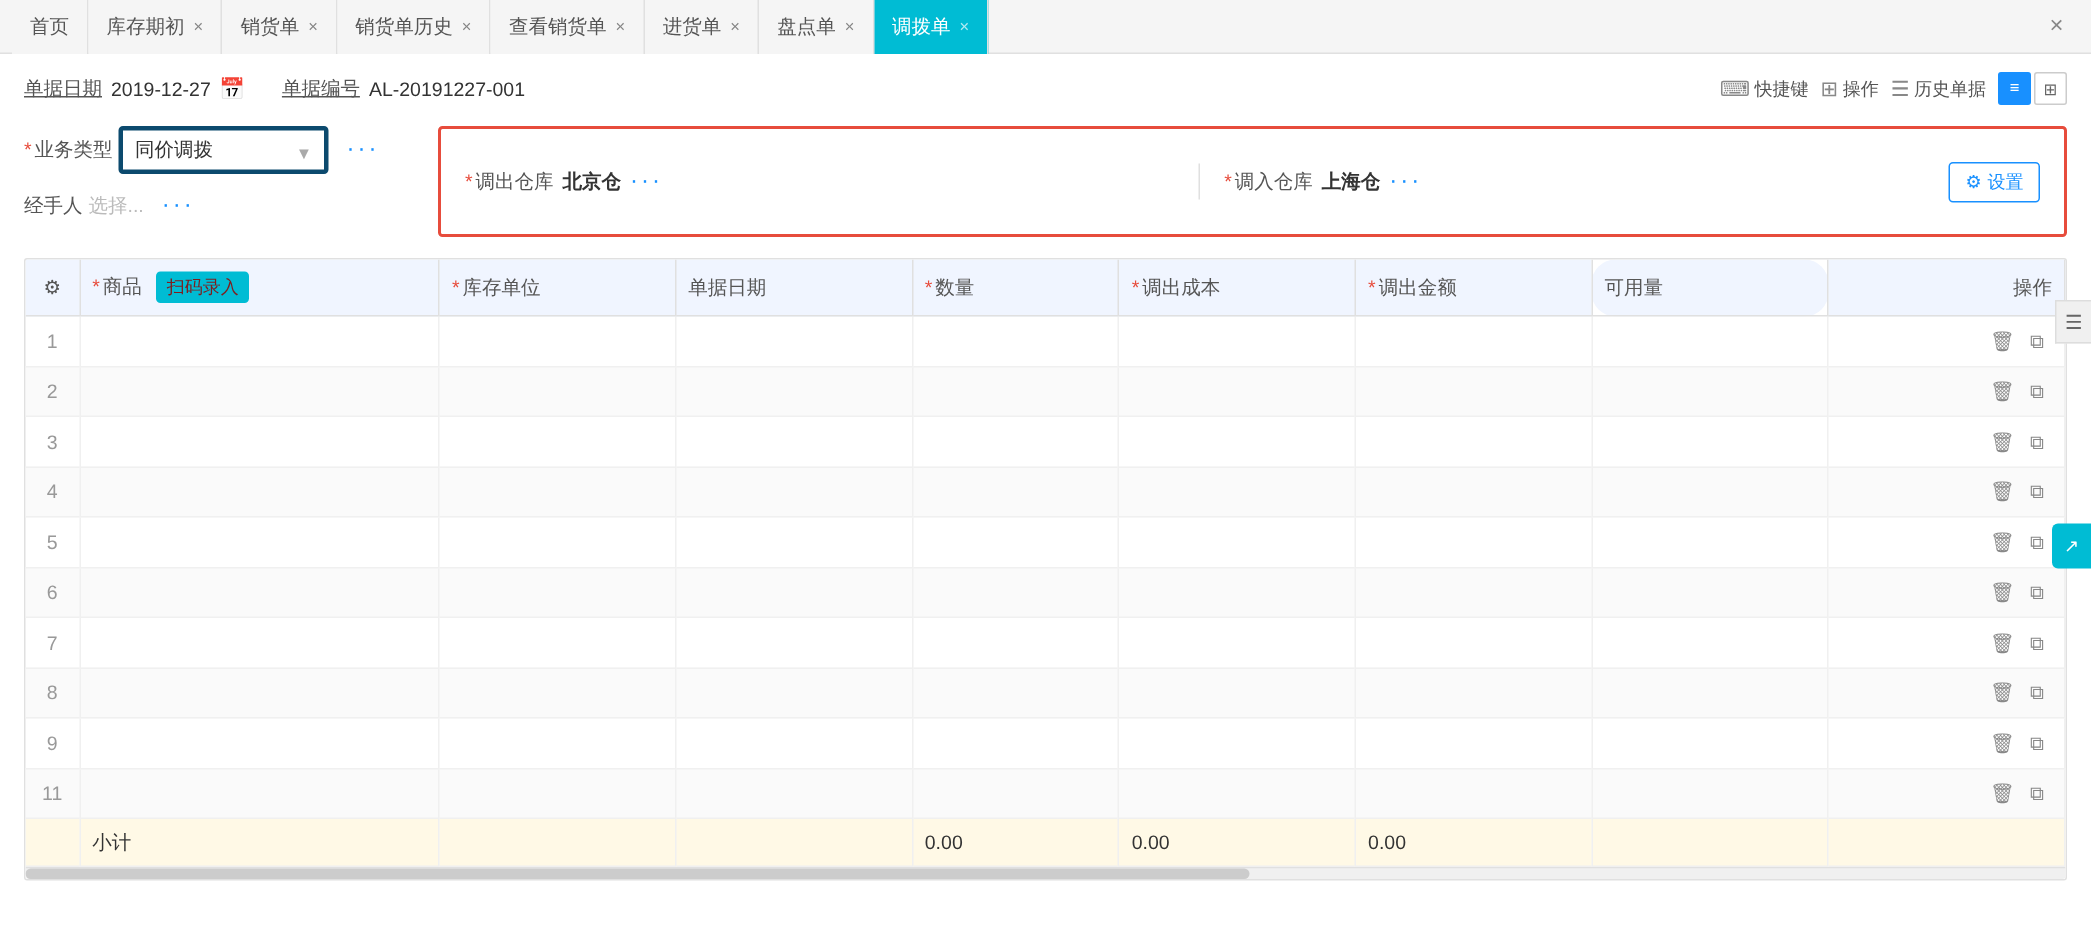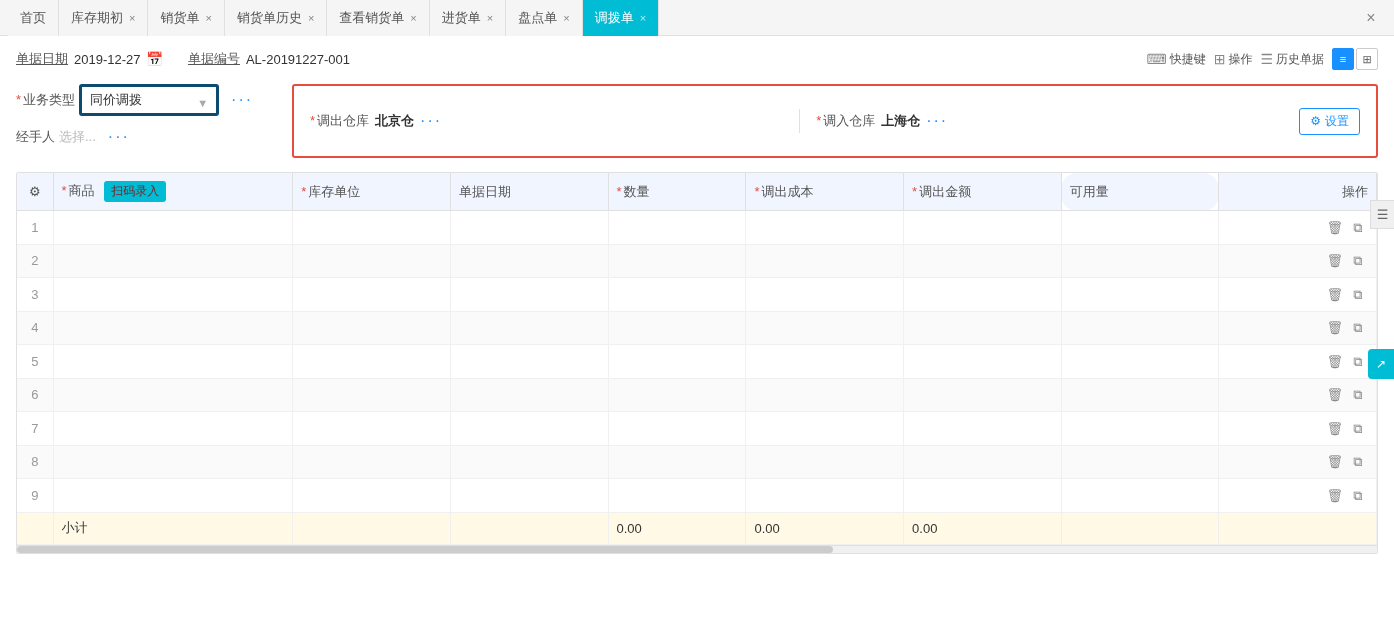--- a/index.html
+++ b/index.html
@@ -445,20 +445,31 @@
             <td class="row-num">9</td>
             <td></td>
             <td></td>
             <td></td>
             <td></td>
             <td></td>
             <td></td>
             <td></td>
             <td class="op-cell"><span class="op-icon">🗑</span><span class="op-icon">⧉</span></td>
           </tr>
+        <tr>
+            <td class="row-num">11</td>
+            <td></td>
+            <td></td>
+            <td></td>
+            <td></td>
+            <td></td>
+            <td></td>
+            <td></td>
+            <td class="op-cell"><span class="op-icon">🗑</span><span class="op-icon">⧉</span></td>
+          </tr>
 
         <tr class="subtotal-row">
           <td class="row-num"></td>
           <td>小计</td>
           <td></td>
           <td></td>
           <td>0.00</td>
           <td>0.00</td>
           <td>0.00</td>
           <td></td>

